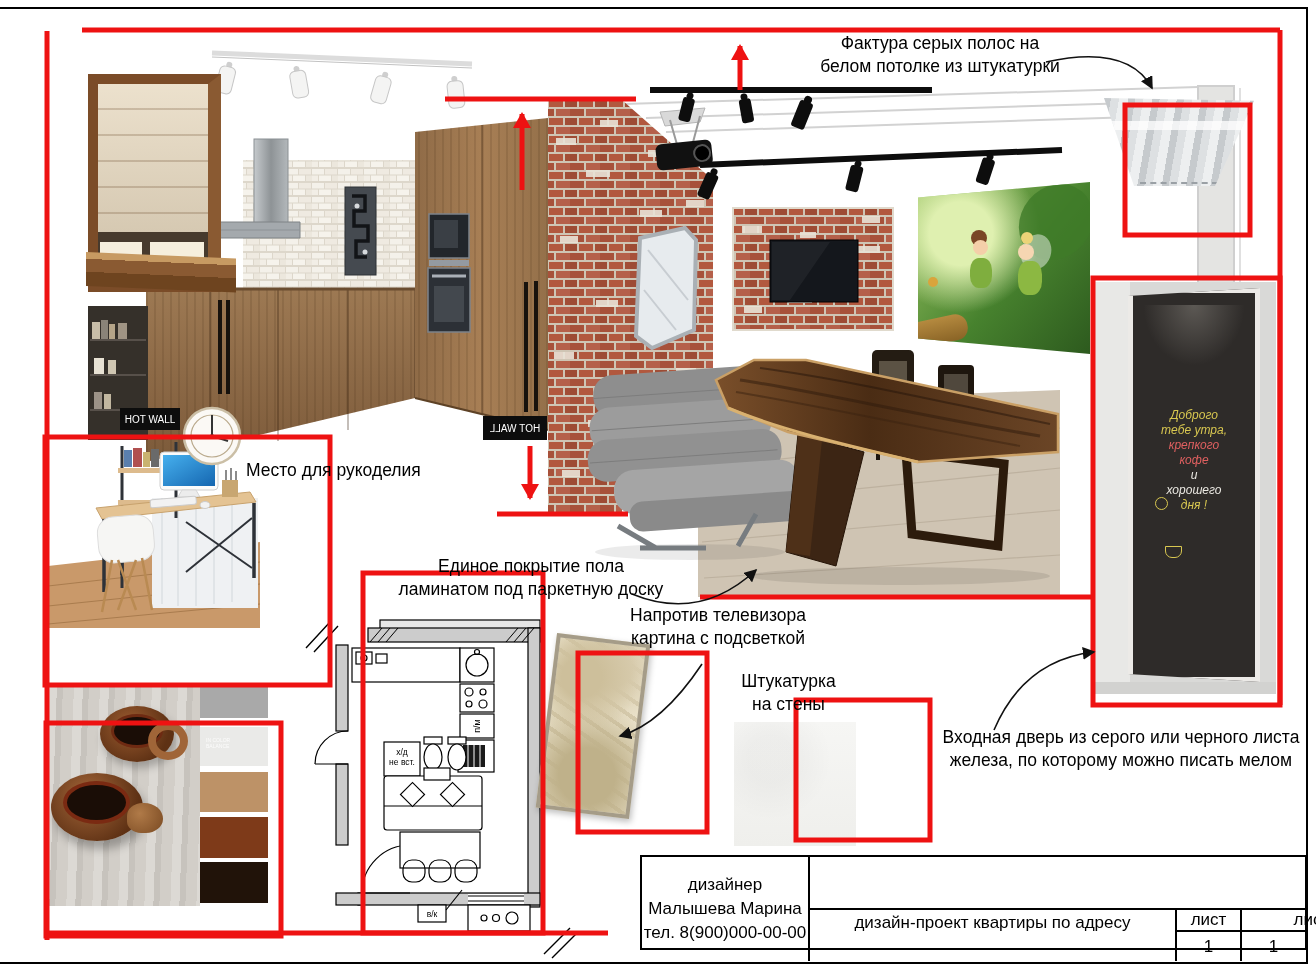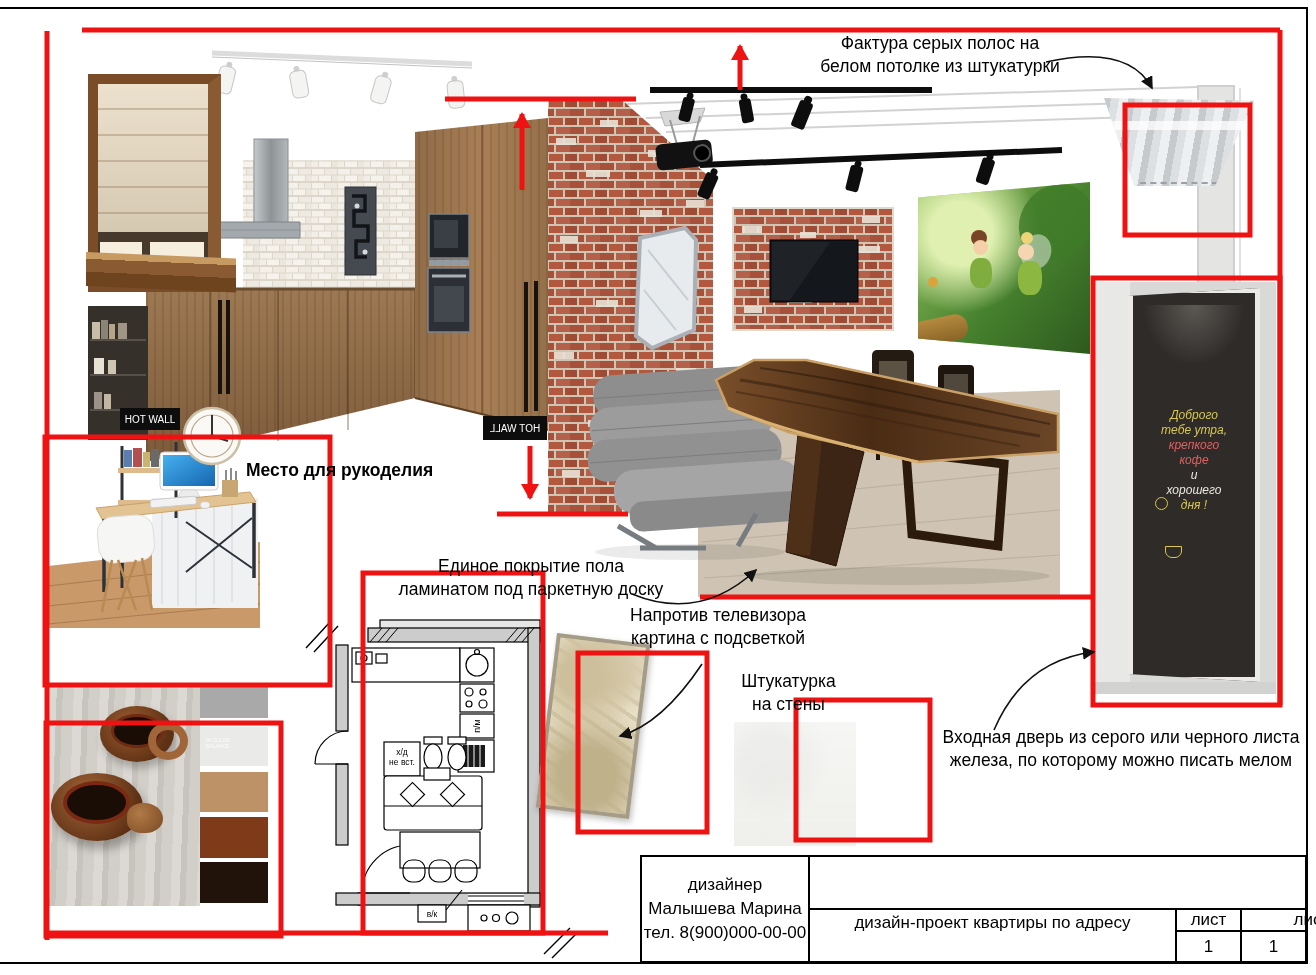--- a/index.html
+++ b/index.html
@@ -55,21 +55,21 @@
   #door-plinth{position:absolute;left:0;bottom:0;width:100%;height:12px;background:#d2d2d0;}
   
   #cups-photo{left:48px;top:684px;width:152px;height:222px;
      background:repeating-linear-gradient(92deg,#dcd9d4 0 9px,#c7c3bd 9px 15px,#d2cec8 15px 26px);}
   .cupbowl{position:absolute;border-radius:50%;}
   .coffee{position:absolute;border-radius:50%;background:#1a0d06;}
   
   .swatch{position:absolute;left:200px;width:68px;}
   #swatch-caption{display:block;width:34px;margin:10px 0 0 6px;font-size:5px;line-height:6px;color:#fff;opacity:.85;}
   
-  #title-block{left:640px;top:855px;width:667px;height:108px;box-sizing:border-box;border:2px solid #000;font-size:17px;}
+  #title-block{left:640px;top:855px;width:667px;height:95px;box-sizing:border-box;border:2px solid #000;font-size:17px;}
   .tb-line{position:absolute;background:#000;}
   .tb-cell{position:absolute;display:flex;flex-direction:column;justify-content:center;align-items:center;text-align:center;line-height:24px;}
 </style>
 </head>
 <body>
 
 <div id="page">
 
 <svg id="render" width="1316" height="975" viewBox="0 0 1316 975">
 <defs>
@@ -531,21 +531,21 @@
   </g>
   <g stroke="#111" stroke-width="1.6" fill="none">
     <path d="M1046,62 Q1128,44 1152,88" marker-end="url(#arrB)"></path>
     <path d="M632,594 Q700,622 756,570" marker-end="url(#arrB)"></path>
     <path d="M702,664 Q662,724 620,736" marker-end="url(#arrB)"></path>
     <path d="M994,730 Q1024,660 1094,652" marker-end="url(#arrB)"></path>
   </g>
 </svg>
 
 <div class="ann" style="left:814px;top:32px;width:252px;">Фактура серых полос на белом потолке из штукатурки</div>
-<div class="ann" style="left:246px;top:459px;white-space:nowrap;text-align:center;font-weight:bold;">Место для рукоделия</div>
+<div class="ann" style="left:246px;top:459px;white-space:nowrap;text-align:center;">Место для рукоделия</div>
 <div class="ann" style="left:627px;top:604px;width:182px;">Напротив телевизора картина с подсветкой</div>
 <div class="ann" style="left:396px;top:555px;width:270px;">Единое покрытие пола ламинатом под паркетную доску</div>
 <div class="ann" style="left:741px;top:670px;width:95px;">Штукатурка на стены</div>
 <div class="ann" style="left:940px;top:726px;width:362px;">Входная дверь из серого или черного листа железа, по которому можно писать мелом</div>
 
 <div class="abs" id="title-block">
   <div class="tb-line" style="left:166px;top:0;width:2px;height:104px;"></div>
   <div class="tb-line" style="left:166px;top:51px;width:497px;height:2px;"></div>
   <div class="tb-line" style="left:533px;top:51px;width:2px;height:53px;"></div>
   <div class="tb-line" style="left:598px;top:51px;width:2px;height:53px;"></div>

